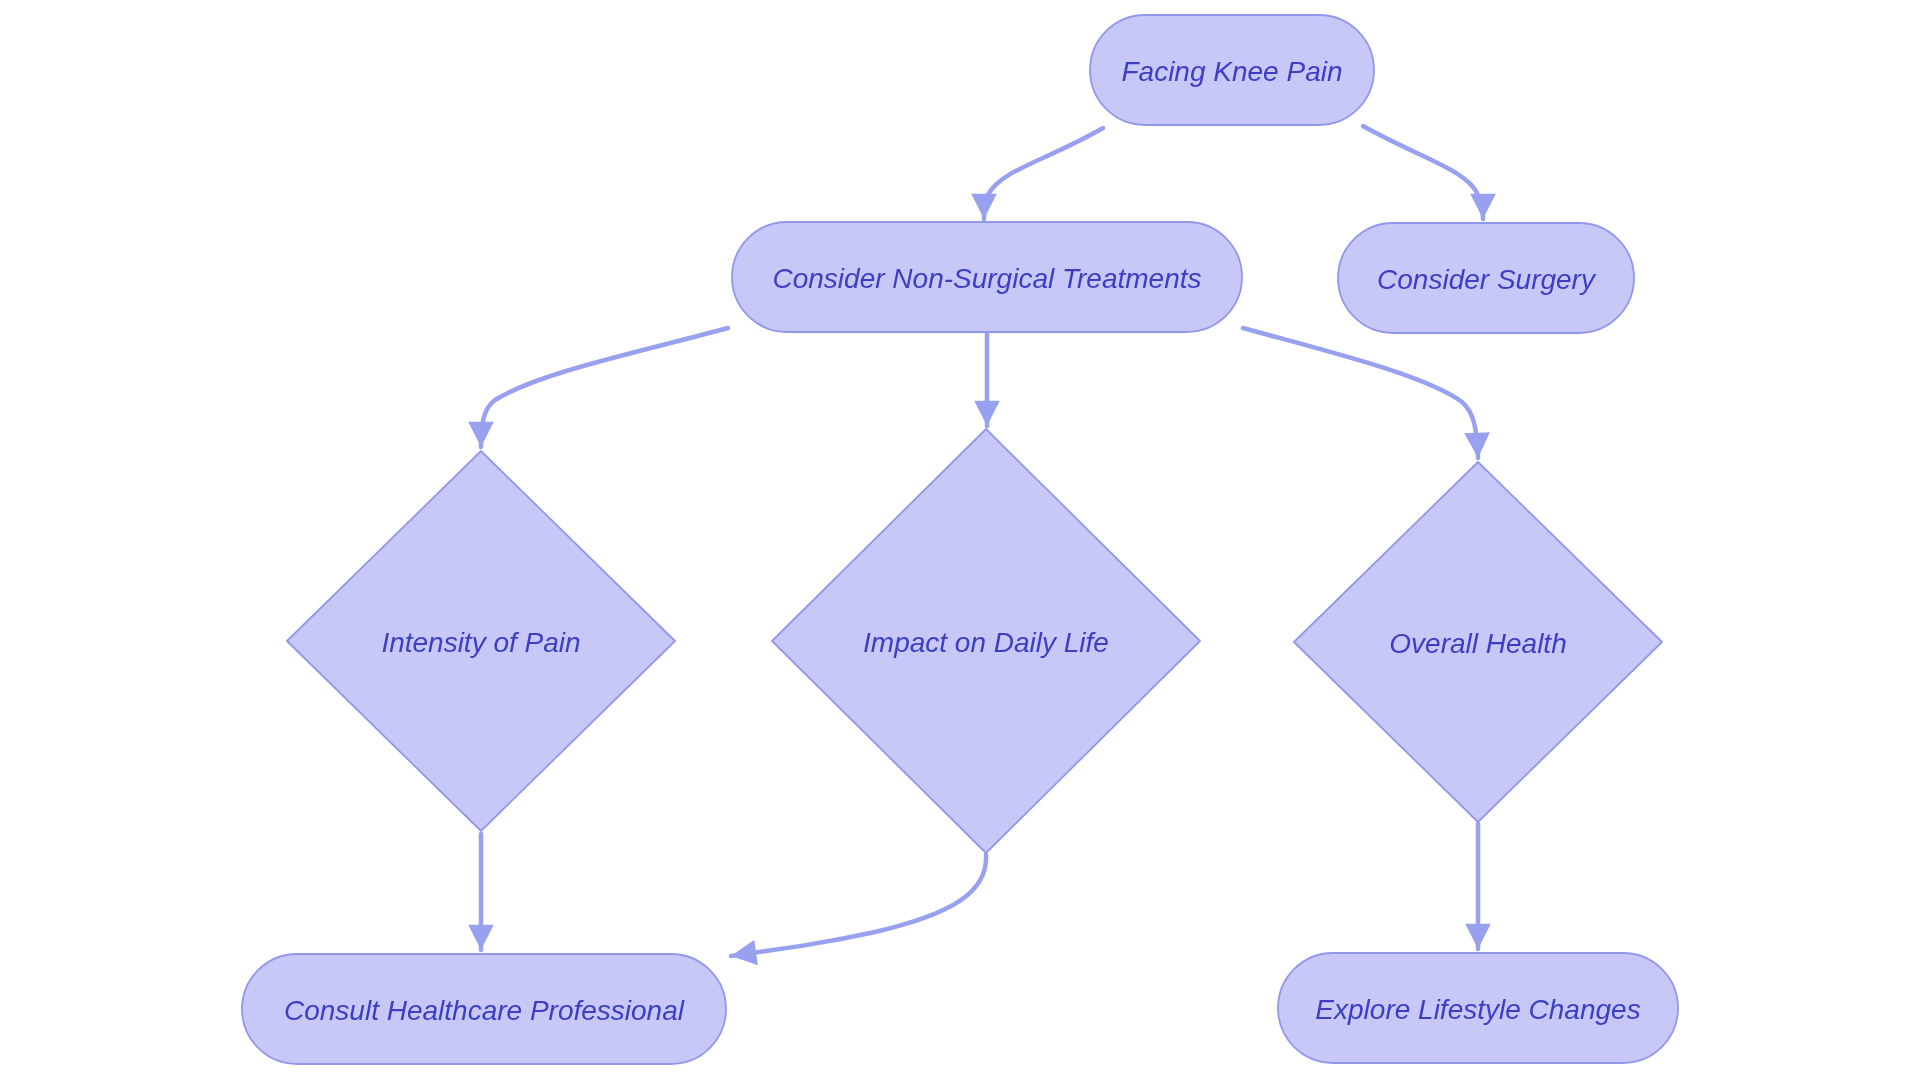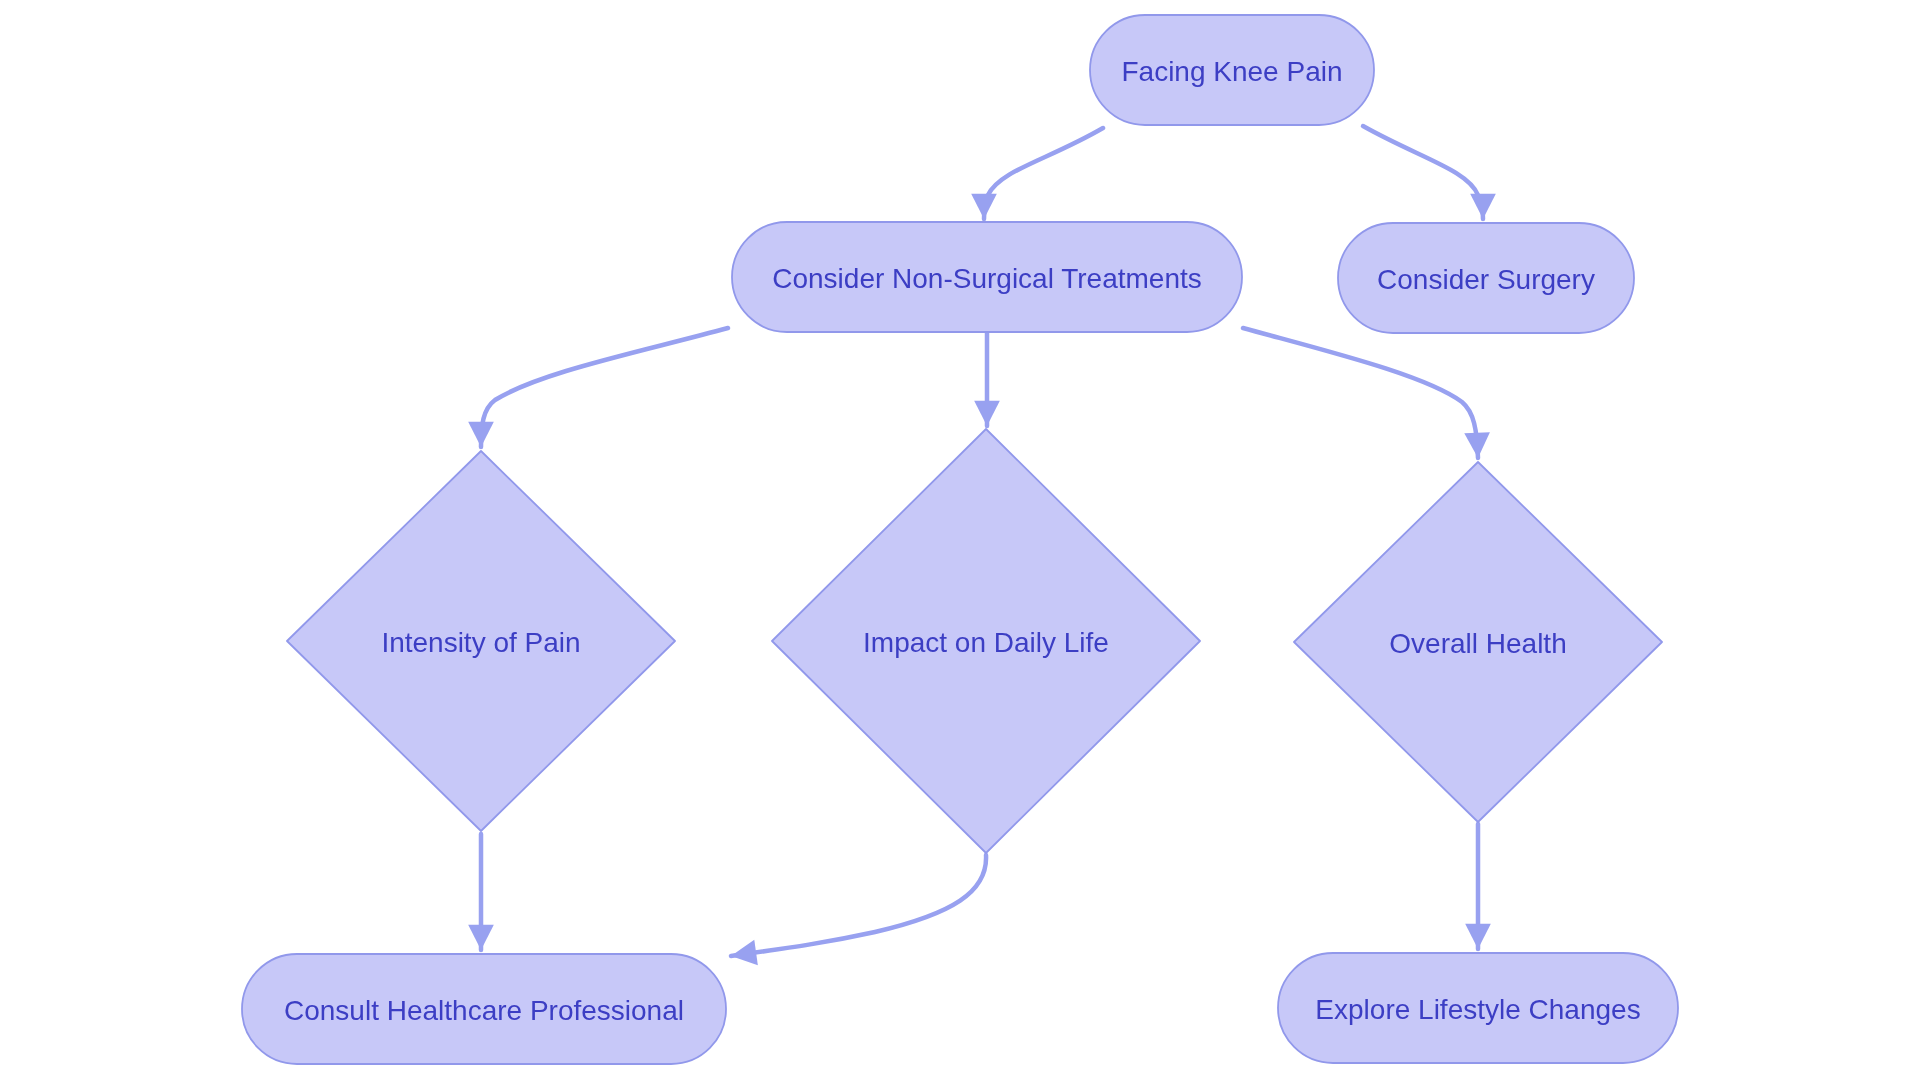--- a/index.html
+++ b/index.html
@@ -7,20 +7,21 @@
     padding: 0;
     background: #ffffff;
     font-family: "Liberation Sans", sans-serif;
   }
   .canvas-wrap {
     position: relative;
     width: 1696px;
     height: 1083px;
     background: var(--background, #ffffff);
     overflow: hidden;
+    font-style: italic;
   }
   svg { display: block; }
   .node-shape {
     fill: var(--node-fill, #c7c8f8);
     stroke: var(--node-border, #9198eb);
     stroke-width: 1.8;
   }
   .diamond-shape {
     fill: var(--node-fill, #c7c8f8);
     stroke: var(--node-border, #9198eb);

